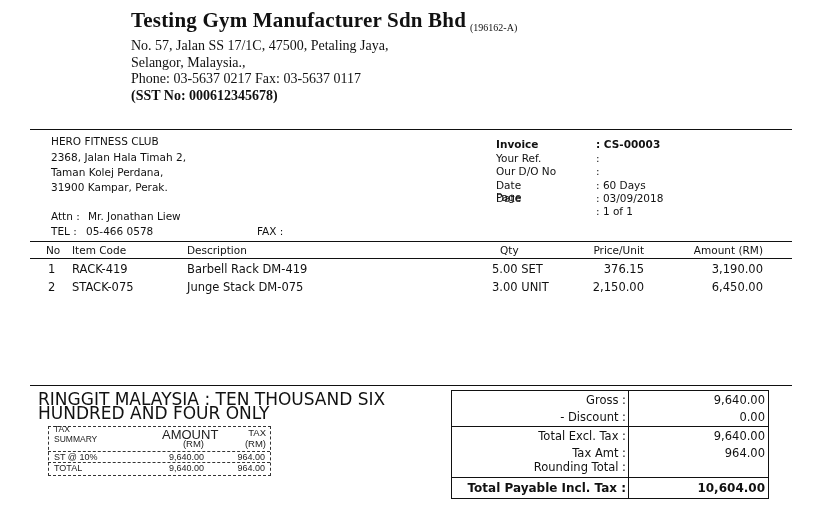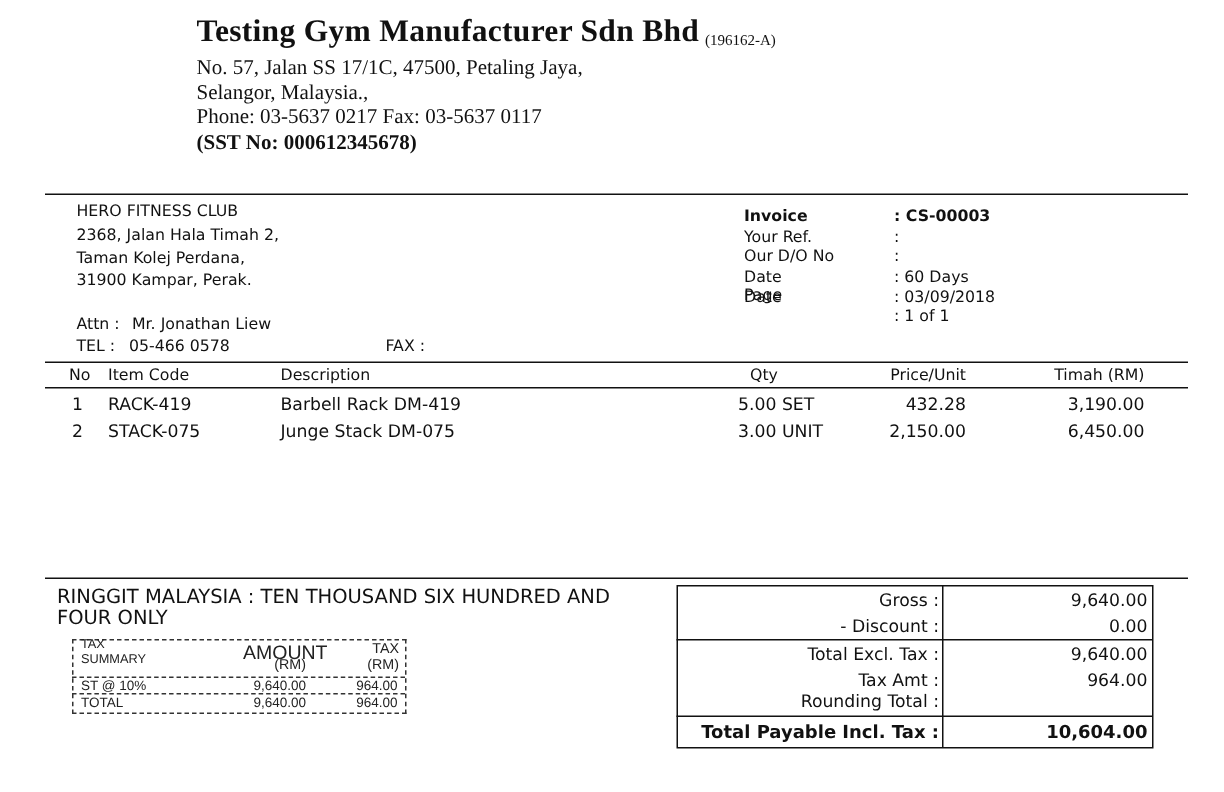--- a/index.html
+++ b/index.html
@@ -19,21 +19,21 @@
     
     .cust { font-size: 10.5px; left: 51px; }
     .meta-label { font-size: 10.5px; left: 496px; }
     .meta-val { font-size: 10.5px; left: 596px; text-align: center; }
 
     
     .th { font-size: 10.5px; top: 244px; }
     .td { font-size: 11.5px; }
 
     
-    .words { left: 38px; top: 392px; font-size: 13px; line-height: 14px; white-space: normal; width: 380px; }
+    .words { left: 38px; top: 392px; font-size: 17px; line-height: 14px; white-space: normal; width: 380px; }
 
     
     .tax-box { position: absolute; left: 48px; top: 426px; width: 221px; height: 48px; border: 1px dashed #333; }
     .tax-dash { position: absolute; left: 48px; width: 222px; border-top: 1px dashed #333; }
     .tx { font-size: 8.5px; color: #222; font-family: "Liberation Sans", sans-serif; }
 
     
     .tot-box { position: absolute; left: 451px; top: 390px; width: 316px; height: 107px; border: 1.3px solid #111; }
     .tot-vdiv { position: absolute; left: 628px; top: 390px; width: 0; height: 108px; border-left: 1.3px solid #111; }
     .tot-hdiv { position: absolute; left: 451px; width: 317px; border-top: 1.3px solid #111; }
@@ -75,29 +75,29 @@
 <div class="abs sans meta-val" style="top:192px">: 03/09/2018</div>
 <div class="abs sans meta-label" style="top:191px">Page</div>
 <div class="abs sans meta-val" style="top:205px">: 1 of 1</div>
 
 <div class="hline" style="top:241px"></div>
 <div class="abs sans th" style="left:46px">No</div>
 <div class="abs sans th" style="left:72px">Item Code</div>
 <div class="abs sans th" style="left:187px">Description</div>
 <div class="abs sans th" style="left:500px">Qty</div>
 <div class="abs sans th" style="right:172px">Price/Unit</div>
-<div class="abs sans th" style="right:53px">Timah (RM)</div>
+<div class="abs sans th" style="right:53px">Amount (RM)</div>
 <div class="hline" style="top:258px"></div>
 
 <div>
   <div class="abs sans td" style="left:48px; top:262px">1</div>
   <div class="abs sans td" style="left:72px; top:262px">RACK-419</div>
   <div class="abs sans td" style="left:187px; top:262px">Barbell Rack DM-419</div>
   <div class="abs sans td" style="left:492px; top:262px">5.00 SET</div>
-  <div class="abs sans td" style="right:172px; top:262px">432.28</div>
+  <div class="abs sans td" style="right:172px; top:262px">376.15</div>
   <div class="abs sans td" style="right:53px; top:262px">3,190.00</div>
 </div>
 <div>
   <div class="abs sans td" style="left:48px; top:280px">2</div>
   <div class="abs sans td" style="left:72px; top:280px">STACK-075</div>
   <div class="abs sans td" style="left:187px; top:280px">Junge Stack DM-075</div>
   <div class="abs sans td" style="left:492px; top:280px">3.00 UNIT</div>
   <div class="abs sans td" style="right:172px; top:280px">2,150.00</div>
   <div class="abs sans td" style="right:53px; top:280px">6,450.00</div>
 </div>

